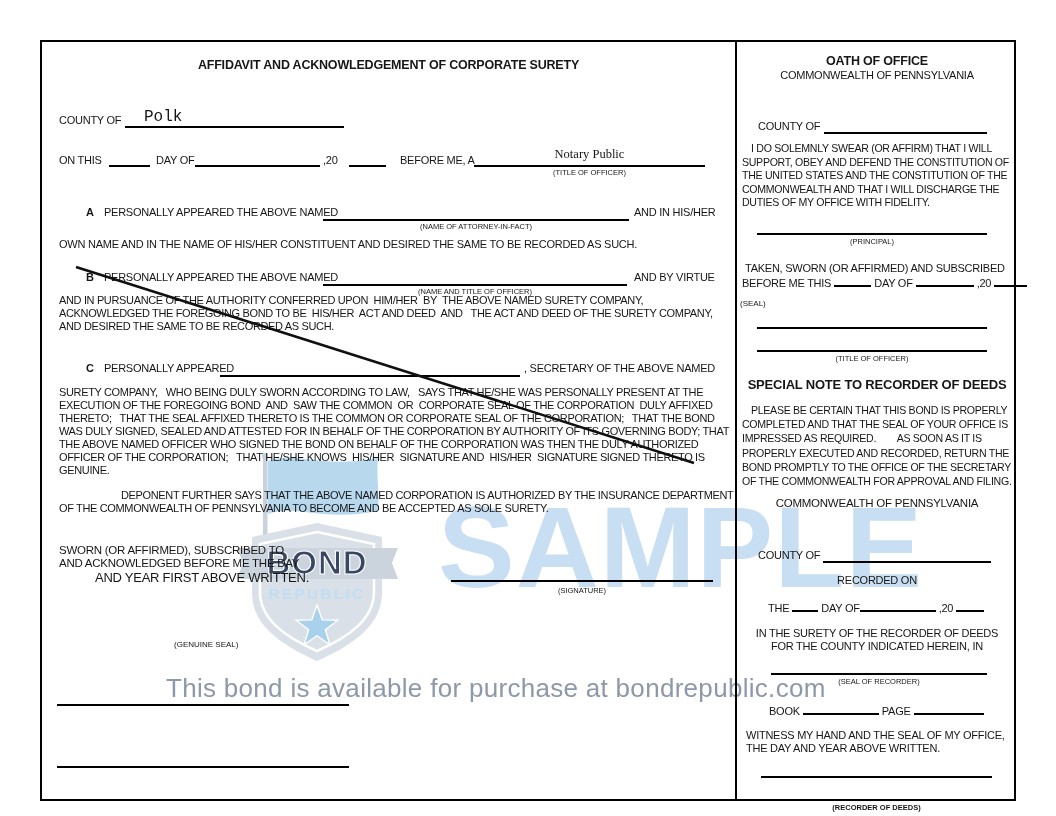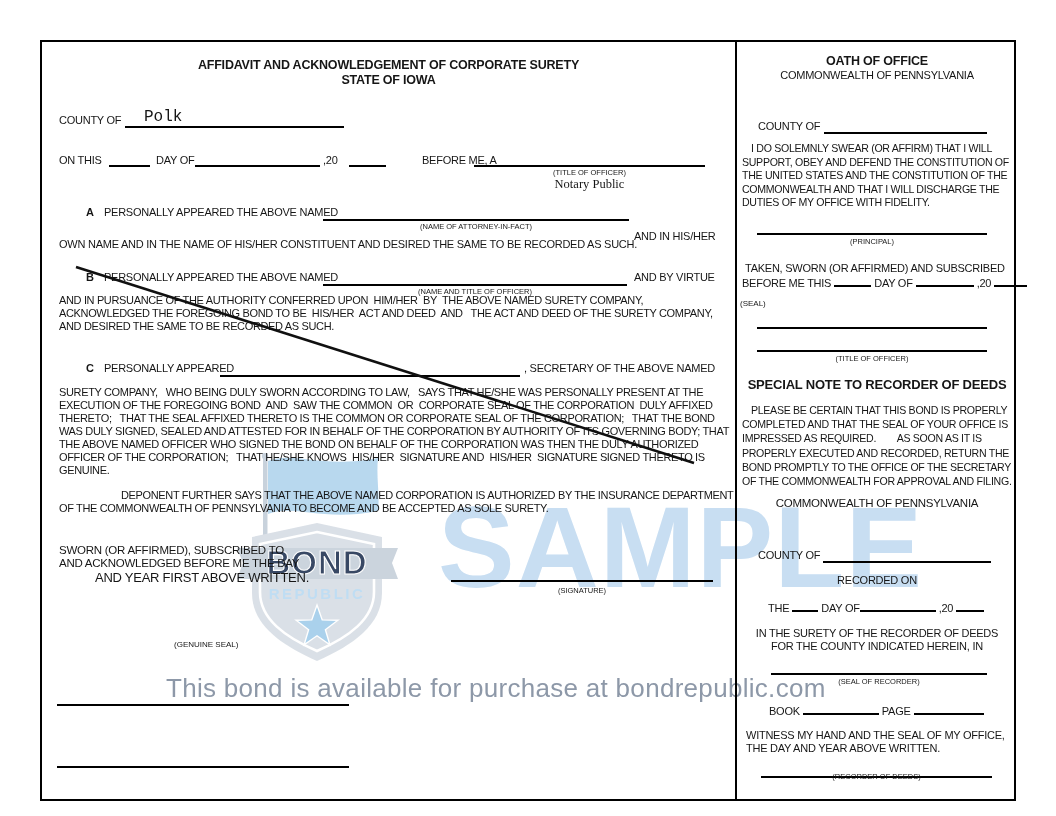--- a/index.html
+++ b/index.html
@@ -48,42 +48,41 @@
           <polygon points="87,152 92.2,166.9 107.9,167.2 95.4,176.7 99.9,191.8 87,182.8 74.1,191.8 78.6,176.7 66.1,167.2 81.8,166.9" fill="#a6cfeb" stroke="#ffffff" stroke-width="1.4"></polygon>
         </g>
       </svg>
     </div>
 
     <div id="sample-wm" class="wm" style="left: 396px; top: 448px; color: rgb(200, 222, 242);">SAMPLE</div>
 
     <div id="purchase-wm" class="wm" style="left: 124px; top: 631px; color: rgb(141, 152, 168);">This bond is available for purchase at bondrepublic.com</div>
 
     <div class="z-content abs bt ctr" style="left:0;top:16px;width:693px;">AFFIDAVIT AND ACKNOWLEDGEMENT OF CORPORATE SURETY</div>
-    <div class="z-content abs bt ctr" style="left:0;top:31px;width:693px;">STATE OF IOWA</div>
 
     <div class="z-content abs t" style="left:17px;top:72px;">COUNTY OF</div>
     <div class="z-content abs mono" style="left:102px;top:66px;">Polk</div>
     <div class="fl z-content" style="left:83px;top:84px;width:219px;"></div>
 
     <div class="z-content abs t" style="left:17px;top:112px;">ON THIS</div>
     <div class="fl z-content" style="left:67px;top:123px;width:41px;"></div>
     <div class="z-content abs t" style="left:114px;top:112px;">DAY OF</div>
     <div class="fl z-content" style="left:153px;top:123px;width:125px;"></div>
     <div class="z-content abs t" style="left:281px;top:112px;">,20</div>
     <div class="fl z-content" style="left:307px;top:123px;width:37px;"></div>
-    <div class="z-content abs t" style="left:380px;top:112px;">BEFORE ME, A</div>
+    <div class="z-content abs t" style="left:358px;top:112px;">BEFORE ME, A</div>
     <div class="fl z-content" style="left:432px;top:123px;width:231px;"></div>
-    <div class="z-content abs serif ctr" style="left:432px;top:105px;width:231px;margin-top:30px;">Notary Public</div>
+    <div class="z-content abs serif ctr" style="left:432px;top:105px;width:231px;">Notary Public</div>
     <div class="z-content abs cap ctr" style="left:432px;top:126px;width:231px;">(TITLE OF OFFICER)</div>
 
     <div class="z-content abs t b" style="left:44px;top:164px;">A</div>
     <div class="z-content abs t" style="left:62px;top:164px;">PERSONALLY APPEARED THE ABOVE NAMED</div>
     <div class="fl z-content" style="left:281px;top:177px;width:306px;"></div>
     <div class="z-content abs cap ctr" style="left:281px;top:180px;width:306px;">(NAME OF ATTORNEY-IN-FACT)</div>
-    <div class="z-content abs t" style="left:592px;top:164px;margin-top:24px;">AND IN HIS/HER</div>
+    <div class="z-content abs t" style="left:592px;top:164px;">AND IN HIS/HER</div>
     <div class="z-content abs t" style="left:17px;top:196px;">OWN NAME AND IN THE NAME OF HIS/HER CONSTITUENT AND DESIRED THE SAME TO BE RECORDED AS SUCH.</div>
 
     <div class="z-content abs t b" style="left:44px;top:229px;">B</div>
     <div class="z-content abs t" style="left:62px;top:229px;">PERSONALLY APPEARED THE ABOVE NAMED</div>
     <div class="fl z-content" style="left:281px;top:242px;width:304px;"></div>
     <div class="z-content abs cap ctr" style="left:281px;top:245px;width:304px;">(NAME AND TITLE OF OFFICER)</div>
     <div class="z-content abs t" style="left:592px;top:229px;">AND BY VIRTUE</div>
     <div class="para z-content" style="left:17px;top:252px;width:676px;">AND IN PURSUANCE OF THE AUTHORITY CONFERRED UPON  HIM/HER  BY  THE ABOVE NAMED SURETY COMPANY,  ACKNOWLEDGED THE FOREGOING BOND TO BE  HIS/HER  ACT AND DEED  AND   THE ACT AND DEED OF THE SURETY COMPANY, AND DESIRED THE SAME TO BE RECORDED AS SUCH.</div>
 
     <div class="z-content abs t b" style="left:44px;top:320px;">C</div>
@@ -150,20 +149,20 @@
     <div class="z-content abs cap ctr" style="left:729px;top:635px;width:216px;">(SEAL OF RECORDER)</div>
 
     <div class="row z-content" style="left:727px;top:661px;">
       <span>BOOK</span><span class="seg" style="width:76px;"></span><span>PAGE</span><span class="seg" style="width:70px;"></span>
     </div>
 
     <div class="z-content abs t" style="left:704px;top:687px;">WITNESS MY HAND AND THE SEAL OF MY OFFICE,</div>
     <div class="z-content abs t" style="left:704px;top:700px;">THE DAY AND YEAR ABOVE WRITTEN.</div>
 
     <div class="fl z-content" style="left:719px;top:734px;width:231px;"></div>
-    <div class="z-content abs cap ctr" style="left:719px;top:730px;width:231px;">(RECORDER OF DEEDS)</div>
+    <div class="z-content abs cap ctr" style="left:719px;top:761px;width:231px;font-weight:bold;">(RECORDER OF DEEDS)</div>
 
     <svg class="abs" width="972" height="757" viewBox="0 0 972 757" style="left:0;top:0;z-index:3;pointer-events:none;">
       <line x1="34" y1="225" x2="652" y2="421" stroke="#101010" stroke-width="2.6"></line>
     </svg>
 
   </div>
 </div>
 
 </body></html>

